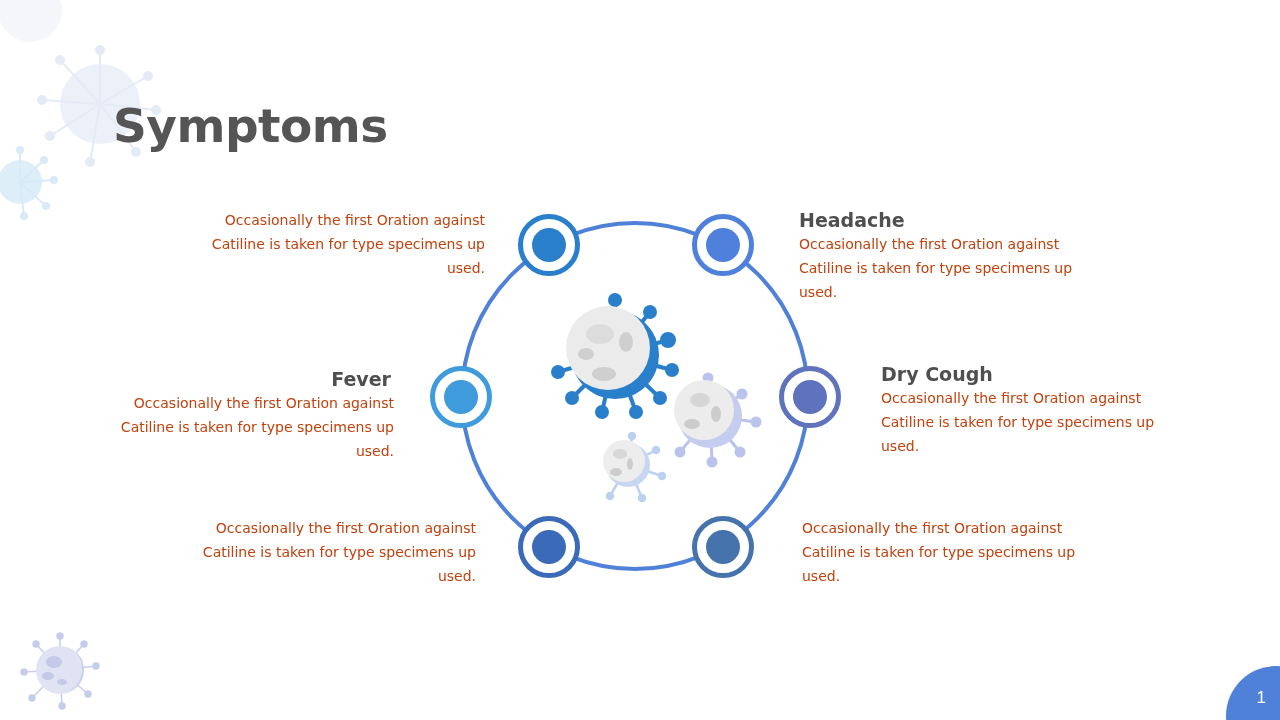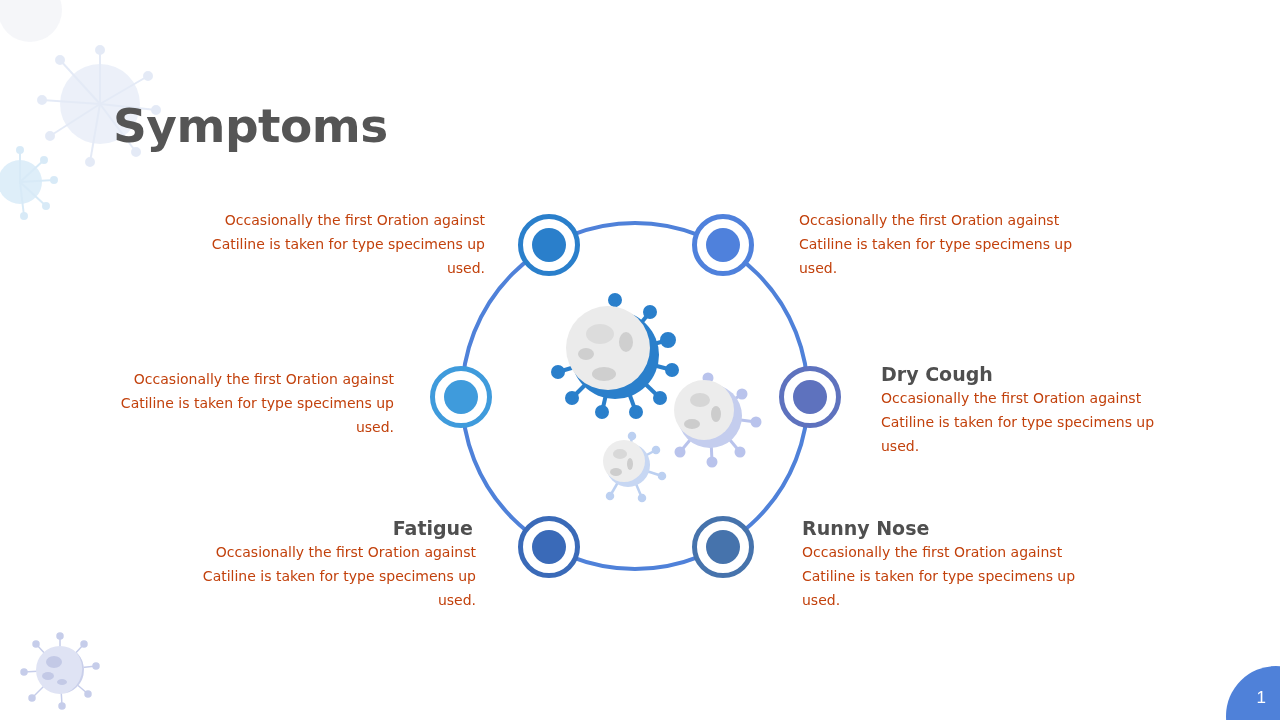--- a/index.html
+++ b/index.html
@@ -172,32 +172,32 @@
   <div class="dot" style="background:#3a6ab8"></div>
 </div>
 <div class="node" style="left:692px;top:516px;border-color:#4673ac">
   <div class="dot" style="background:#4673ac"></div>
 </div>
 
 <div class="abs left" style="left:185px;top:208px;width:300px">
   <div class="item-desc" style="text-align-last:right">Occasionally the first Oration against Catiline is taken for type specimens up used.</div>
 </div>
 <div class="abs" style="left:799px;top:208px;width:300px">
+  <div class="item-title">Headache</div>
   <div class="item-desc">Occasionally the first Oration against Catiline is taken for type specimens up used.</div>
 </div>
 <div class="abs left" style="left:94px;top:367px;width:300px">
+  <div class="item-title" style="padding-right:3px">Fever</div>
   <div class="item-desc">Occasionally the first Oration against Catiline is taken for type specimens up used.</div>
 </div>
 <div class="abs" style="left:881px;top:362px;width:300px">
   <div class="item-title">Dry Cough</div>
   <div class="item-desc">Occasionally the first Oration against Catiline is taken for type specimens up used.</div>
 </div>
 <div class="abs left" style="left:176px;top:516px;width:300px">
-  <div class="item-title" style="padding-right:3px">Fatigue</div>
   <div class="item-desc">Occasionally the first Oration against Catiline is taken for type specimens up used.</div>
 </div>
 <div class="abs" style="left:802px;top:516px;width:300px">
-  <div class="item-title">Runny Nose</div>
   <div class="item-desc">Occasionally the first Oration against Catiline is taken for type specimens up used.</div>
 </div>
 
 <div class="abs page-circle" style="background:#4f81d9;right:-46px;bottom:-46px"></div>
 <div class="abs page-num">1</div>
 
 </body></html>

